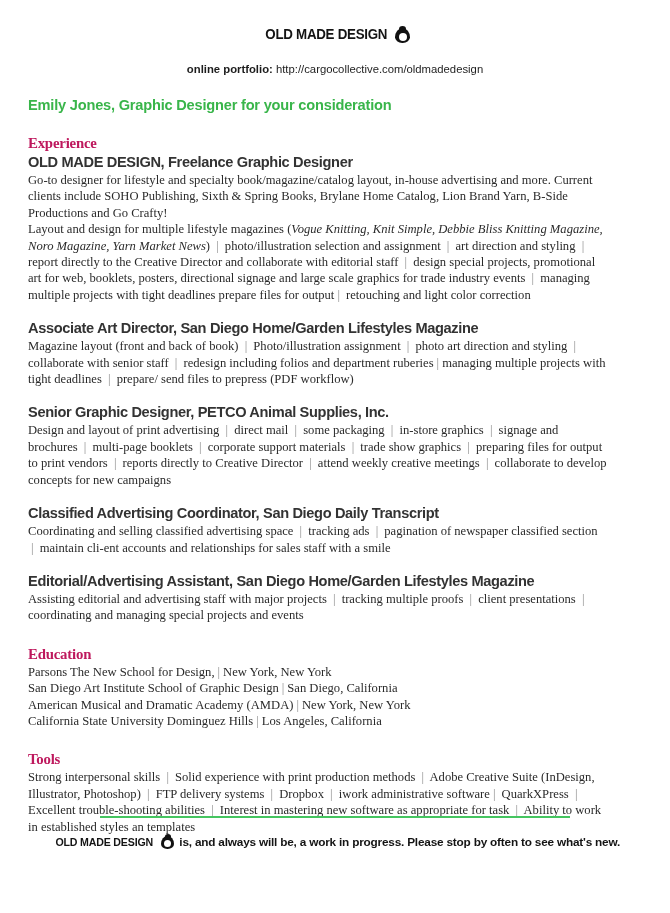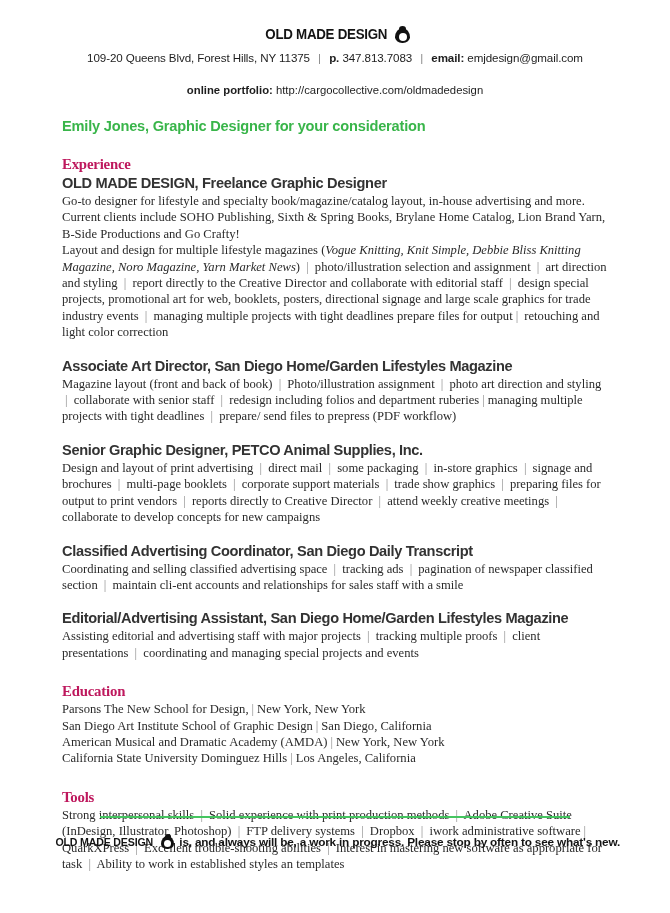--- a/index.html
+++ b/index.html
@@ -91,21 +91,21 @@
   .portfolio-line {
     font-family: "Liberation Sans", sans-serif;
     font-size: 11.3px;
     color: #1d1d1d;
     margin-top: 20px;
   }
   .portfolio-line .lbl { font-weight: bold; }
 
   
   .content {
-    padding: 0 62px 0 62px;
+    padding: 0 62px 0 28px;
   }
 
   .tagline {
     font-family: "Liberation Sans", sans-serif;
     font-weight: bold;
     font-size: 14.6px;
     color: #39b54a;
     margin-top: 22px;
     letter-spacing: -0.2px;
   }
@@ -198,29 +198,20 @@
 
     <div class="brand-line">
       <span class="brand-name">OLD MADE DESIGN</span>
       <span class="logo-mark">
         <span class="head"></span>
         <span class="body"></span>
         <span class="belly"></span>
       </span>
     </div>
 
-    <div class="contact-line">
-      <span>109-20 Queens Blvd, Forest Hills, NY 11375</span>
-      <span class="sep">|</span>
-      <span class="lbl">p.</span>
-      <span>347.813.7083</span>
-      <span class="sep">|</span>
-      <span class="lbl">email:</span>
-      <span>emjdesign@gmail.com</span>
-    </div>
 
     <div class="portfolio-line">
       <span class="lbl">online portfolio:</span>
       <span>http://cargocollective.com/oldmadedesign</span>
     </div>
   </div>
 
   <div class="content">
 
     <div class="tagline">Emily Jones, Graphic Designer for your consideration</div>

